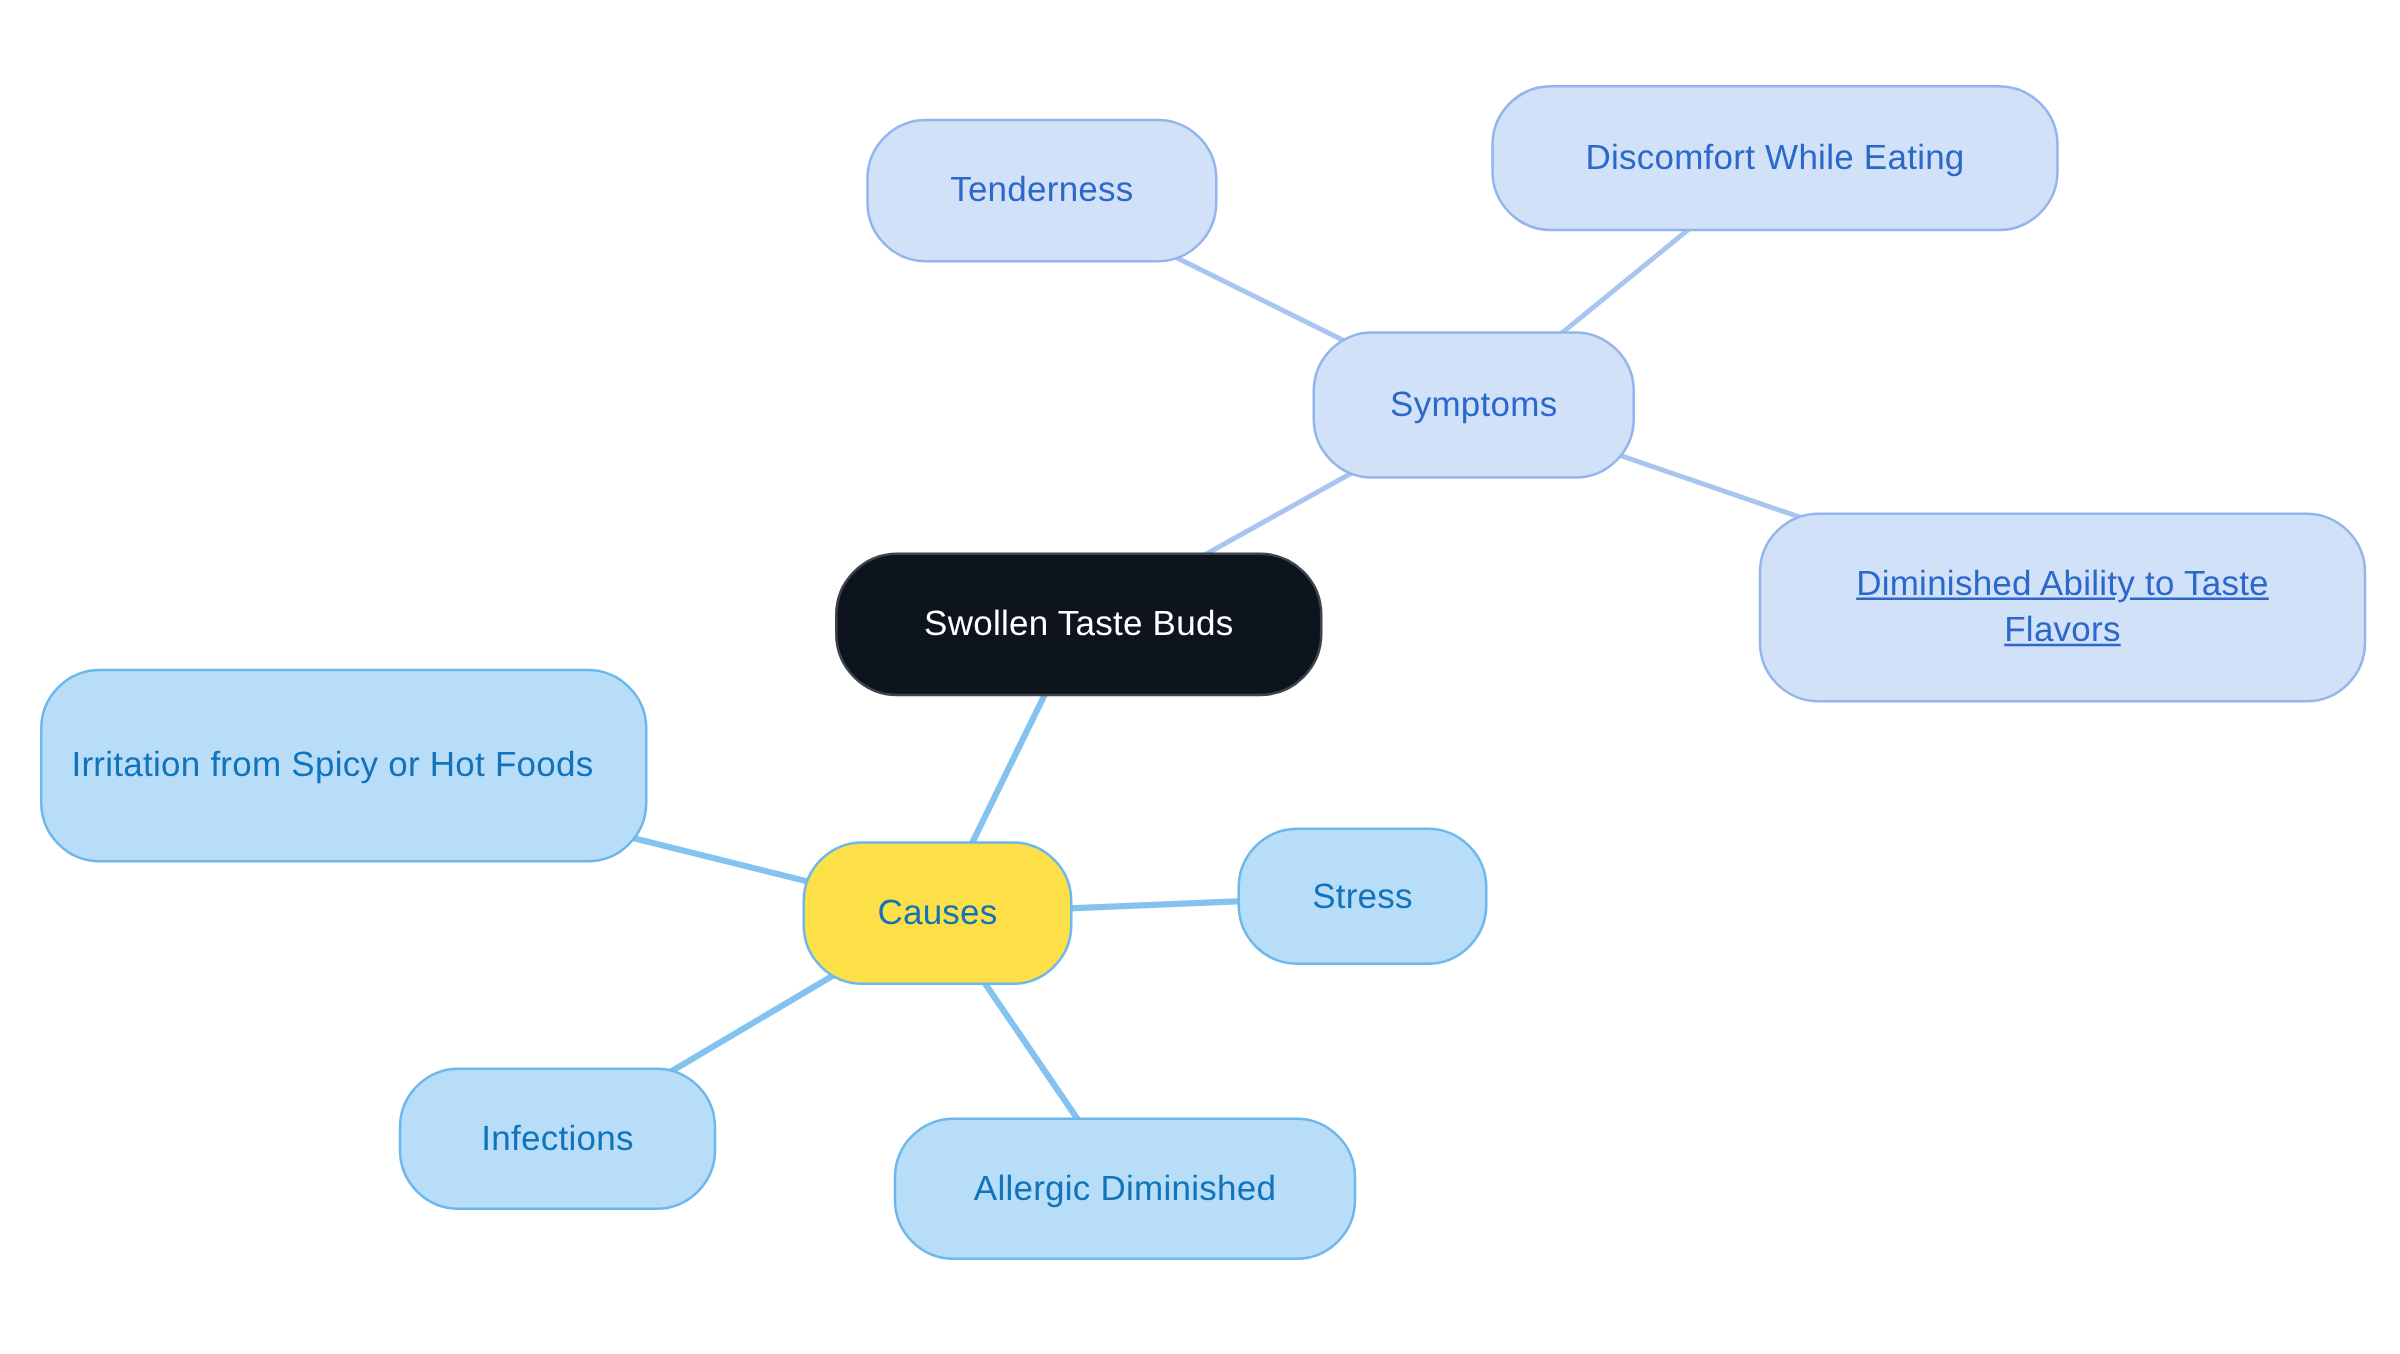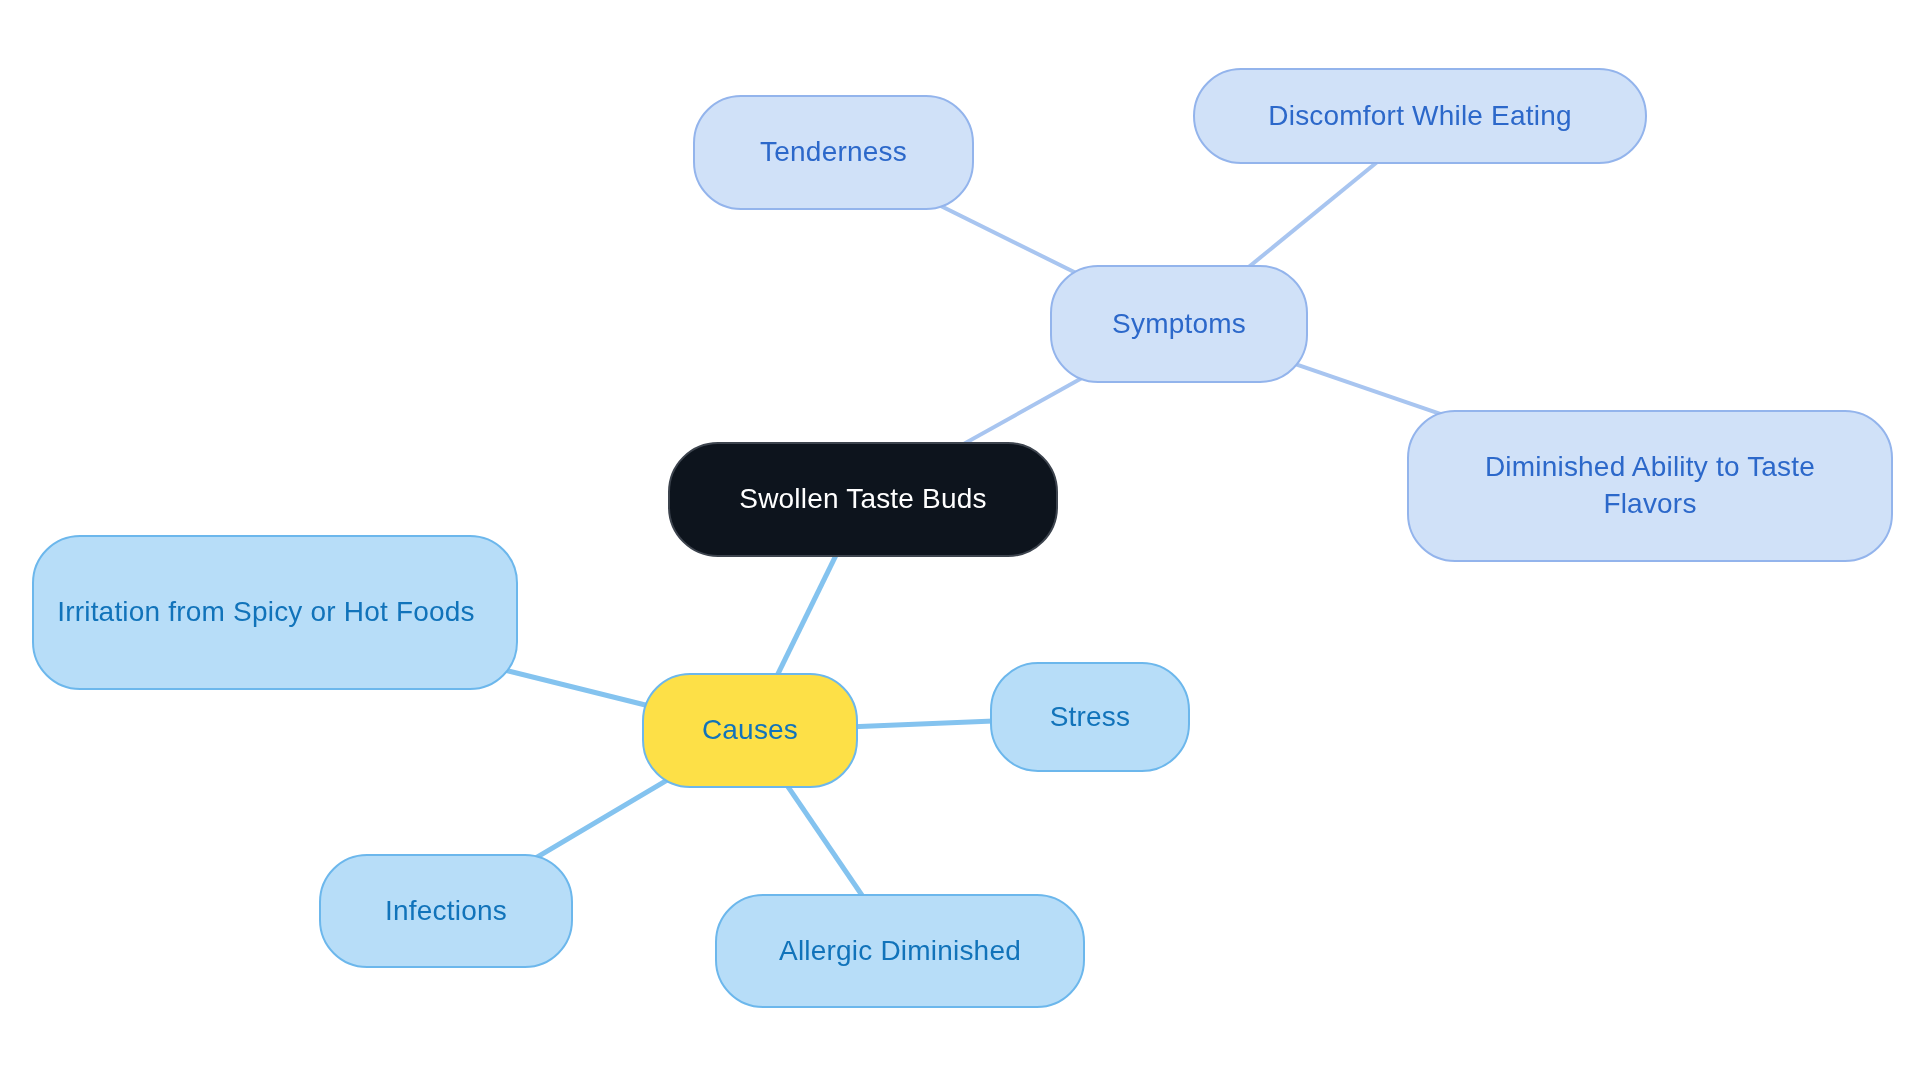--- a/index.html
+++ b/index.html
@@ -34,22 +34,22 @@
     font-size: 28px;
     line-height: 1.32;
     letter-spacing: 0.2px;
     padding: 0 30px;
     cursor: pointer;
     user-select: none;
   }
   .n-center      { left: 668px;  top: 442px; width: 390px; height: 115px; border-radius: 50px; }
   .n-symptoms    { left: 1050px; top: 265px; width: 258px; height: 118px; }
   .n-tenderness  { left: 693px;  top: 95px;  width: 281px; height: 115px; text-align: right; }
-  .n-discomfort  { left: 1193px; top: 68px;  width: 454px; height: 96px; }
-  .n-diminished  { left: 1407px; top: 410px; width: 486px; height: 152px; }
+  .n-discomfort  { left: 1193px; top: 68px;  width: 454px; height: 117px; }
+  .n-diminished  { left: 1407px; top: 410px; width: 486px; height: 152px; text-decoration: underline; }
   .n-causes      { left: 642px;  top: 673px; width: 216px; height: 115px; }
   .n-irritation  { left: 32px;   top: 535px; width: 486px; height: 155px; }
   .n-stress      { left: 990px;  top: 662px; width: 200px; height: 110px; }
   .n-infections  { left: 319px;  top: 854px; width: 254px; height: 114px; }
   .n-allergic    { left: 715px;  top: 894px; width: 370px; height: 114px; }
 </style>
 </head>
 <body>
 
 <div class="canvas">

